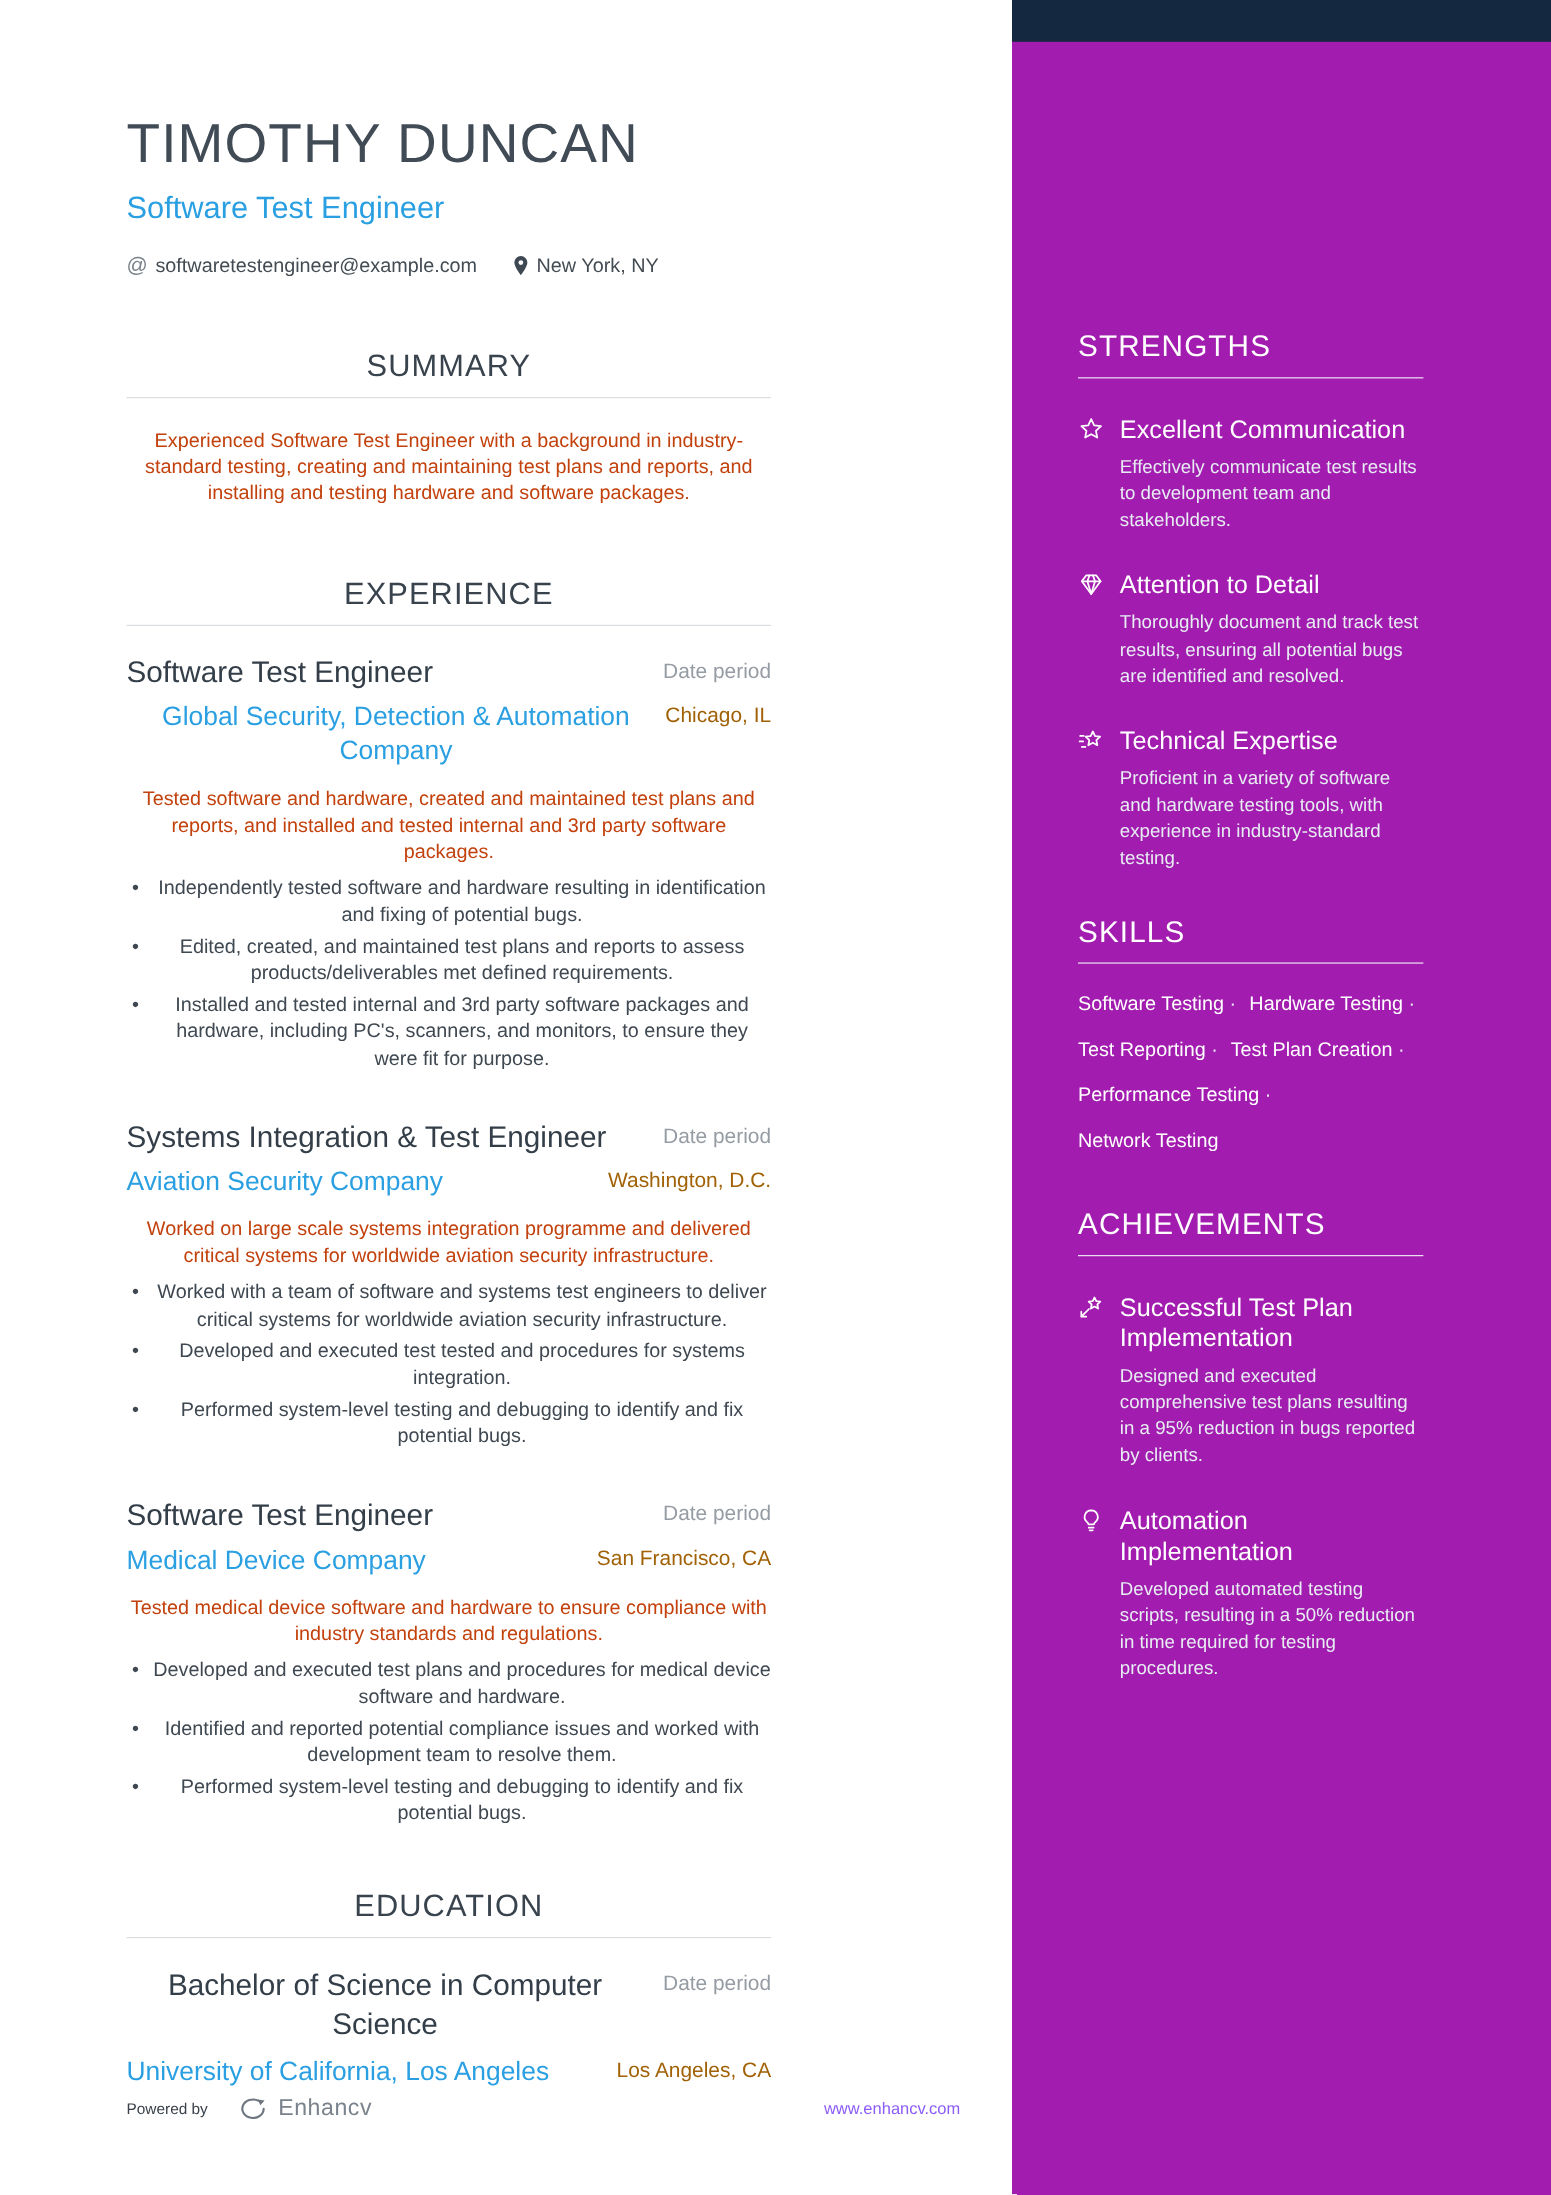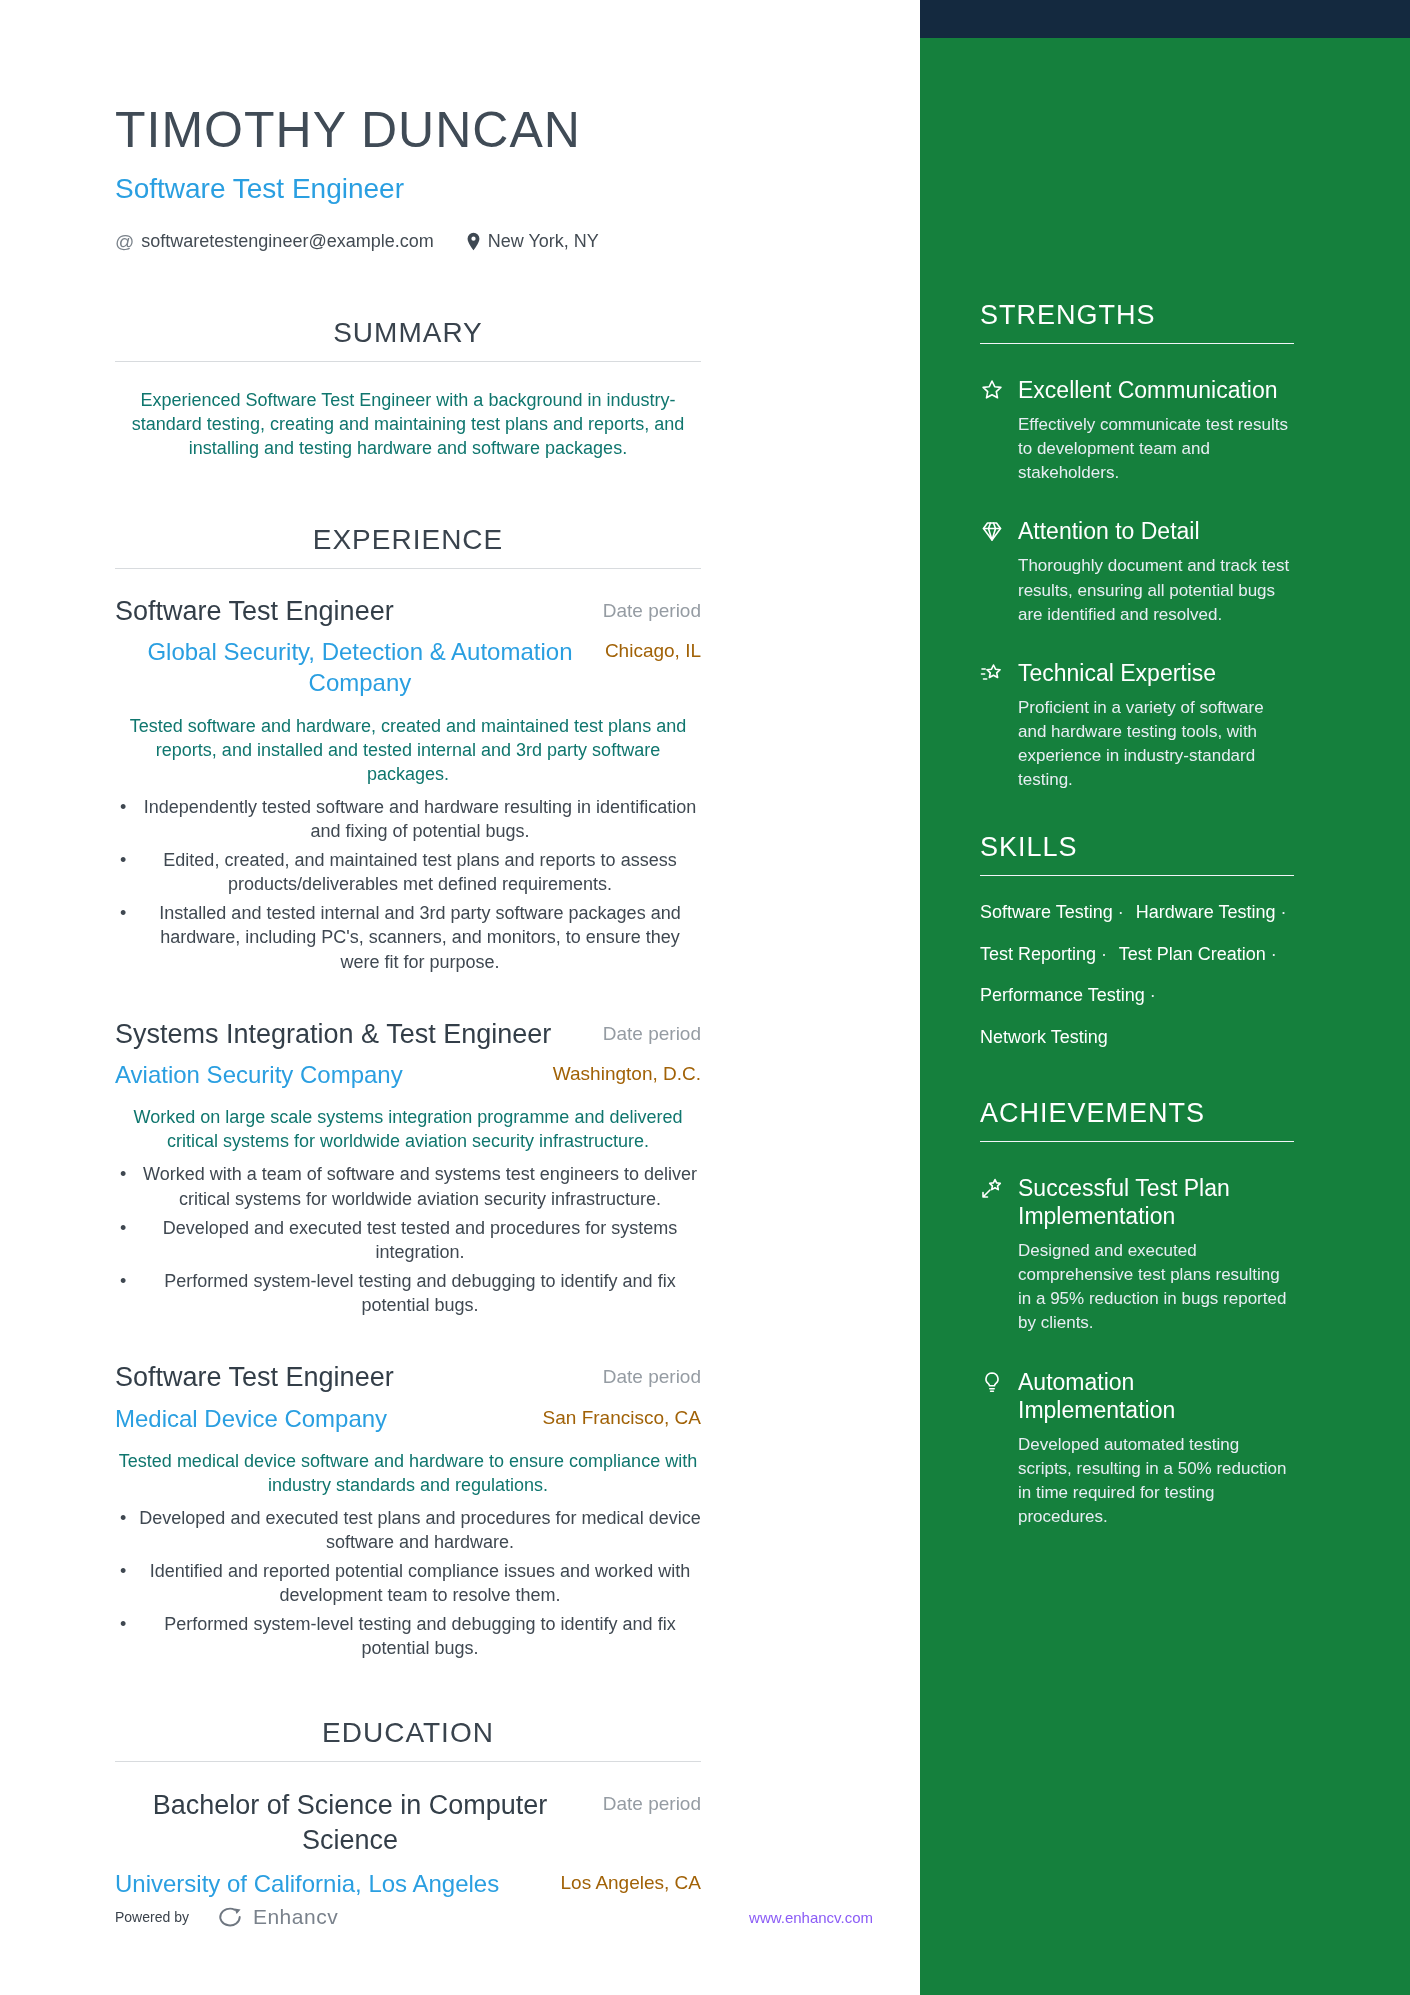--- a/index.html
+++ b/index.html
@@ -22,30 +22,30 @@
   .rule{border:none;border-top:1px solid #d8dbde;margin:12px 0 26px 0;}
 
   .job{margin-top:44px;}
   .job:first-of-type{margin-top:0;}
   .row{display:flex;justify-content:space-between;align-items:flex-start;}
   .job-title{font-size:27px;font-weight:400;color:#333e48;margin:0;max-width:560px;line-height:1.2;}
   .date{font-size:19px;color:#959ca3;padding-top:5px;white-space:nowrap;}
   .company-row{margin-top:9px;}
   .company{font-size:24px;font-weight:400;color:#2a9fe1;margin:0;max-width:500px;line-height:1.3;}
   .loc{font-size:19px;color:#a16207;padding-top:4px;white-space:nowrap;}
-  .desc{font-size:18px;line-height:1.34;color:#0f766e;margin:15px 0 0 0;}
+  .desc{font-size:18px;line-height:1.34;color:#c2410c;margin:15px 0 0 0;}
   .bullets{list-style:none;margin:9px 0 0 0;padding:0;}
   .bullets li{position:relative;padding-left:24px;margin-top:5px;font-size:18px;line-height:1.34;color:#3f4851;}
   .bullets li::before{content:"•";position:absolute;left:5px;top:0;color:#3f4851;}
 
   .edu-degree{font-size:27px;font-weight:400;color:#333e48;margin:0;max-width:470px;line-height:1.3;}
   .edu-school-row{margin-top:10px;}
 
   
-  .sidebar{position:absolute;top:0;right:0;width:490px;height:100%;background:#15803d;
+  .sidebar{position:absolute;top:0;right:0;width:490px;height:100%;background:#a21caf;
            box-sizing:border-box;padding:300px 116px 0 60px;color:#ffffff;}
   .strip{position:absolute;top:0;left:0;width:100%;height:38px;background:#14293f;}
   .sb-heading{font-size:27px;font-weight:400;letter-spacing:1px;color:#ffffff;margin:0;
               padding-bottom:12px;border-bottom:1px solid #f2f5f8;}
   .sb-section + .sb-section{margin-top:40px;}
   .sb-item{display:grid;grid-template-columns:38px 1fr;margin-top:32px;align-items:start;}
   .sb-icon{width:24px;height:24px;margin-top:2px;}
   .sb-icon svg{width:24px;height:24px;stroke:#ffffff;fill:none;stroke-width:1.6;stroke-linejoin:round;stroke-linecap:round;}
   .sb-title{font-size:23px;line-height:1.22;color:#ffffff;margin:0;font-weight:400;}
   .sb-text{font-size:17px;line-height:1.42;color:#e8edf3;margin:9px 0 0 0;}

